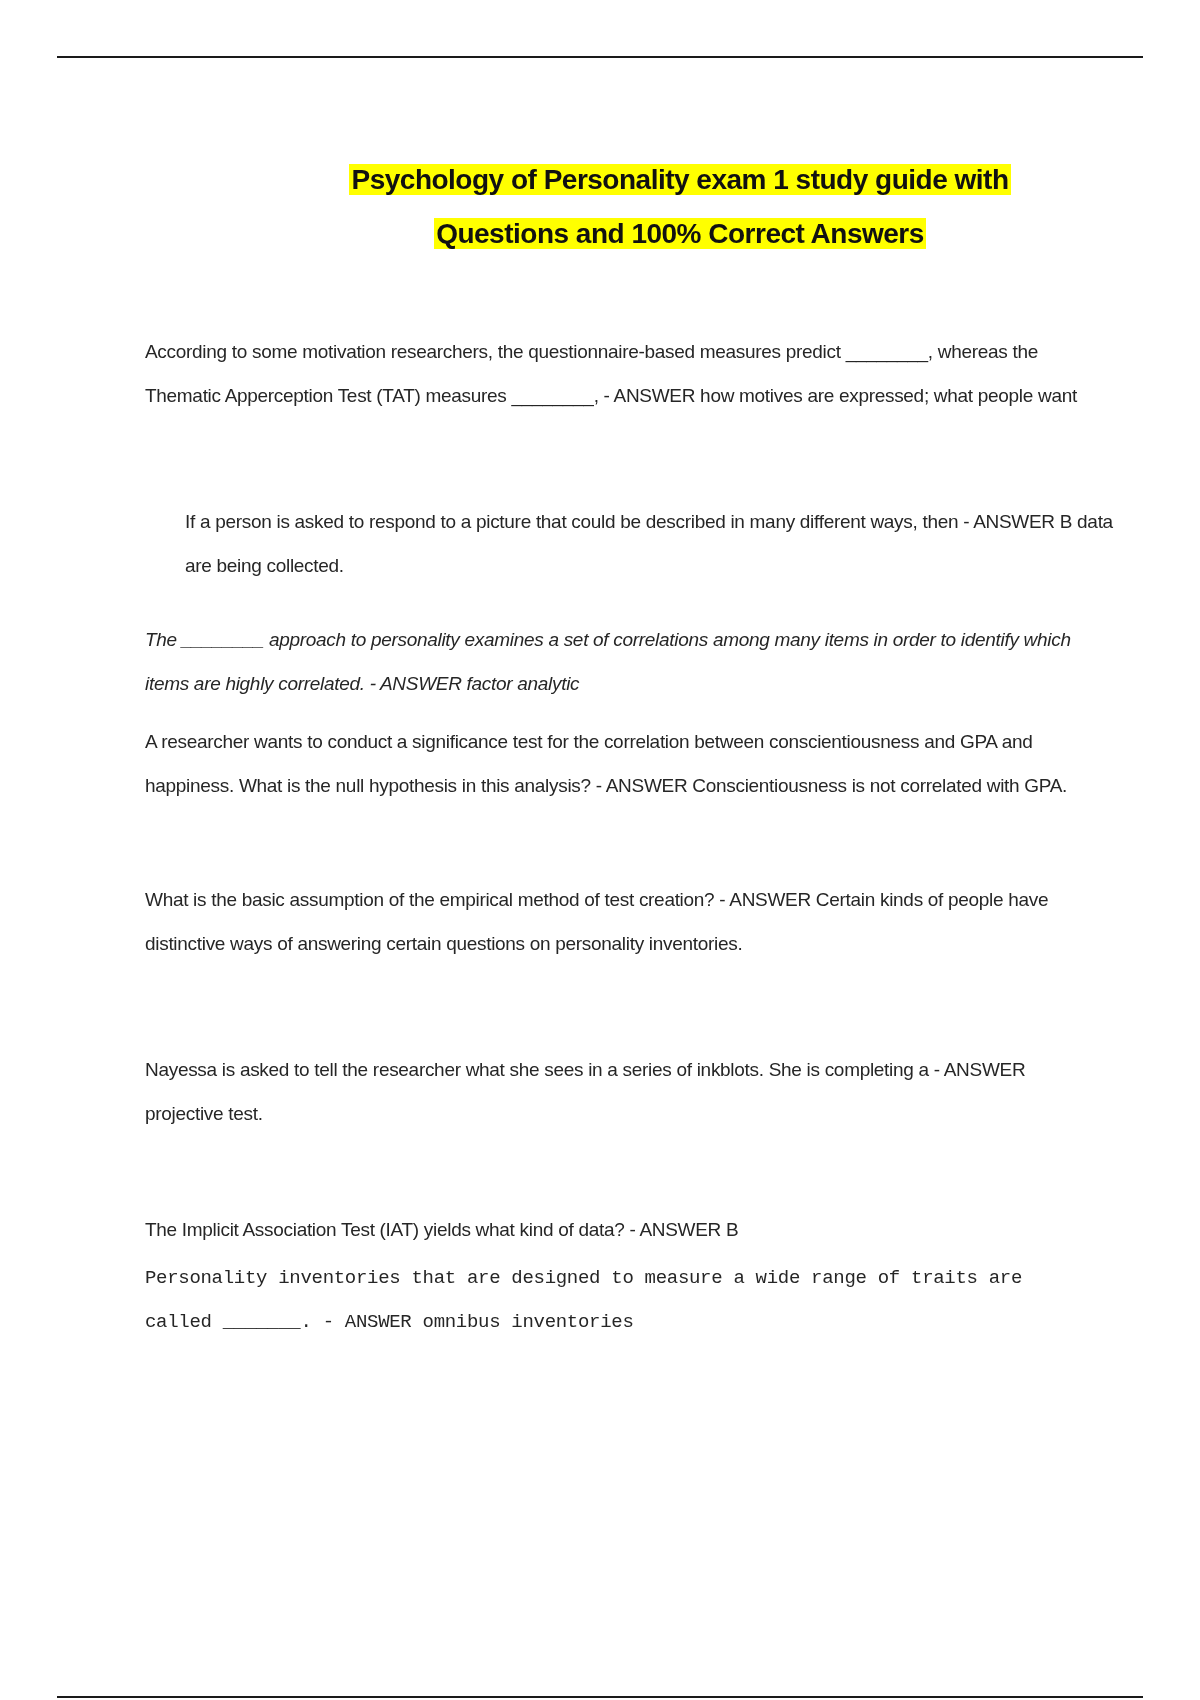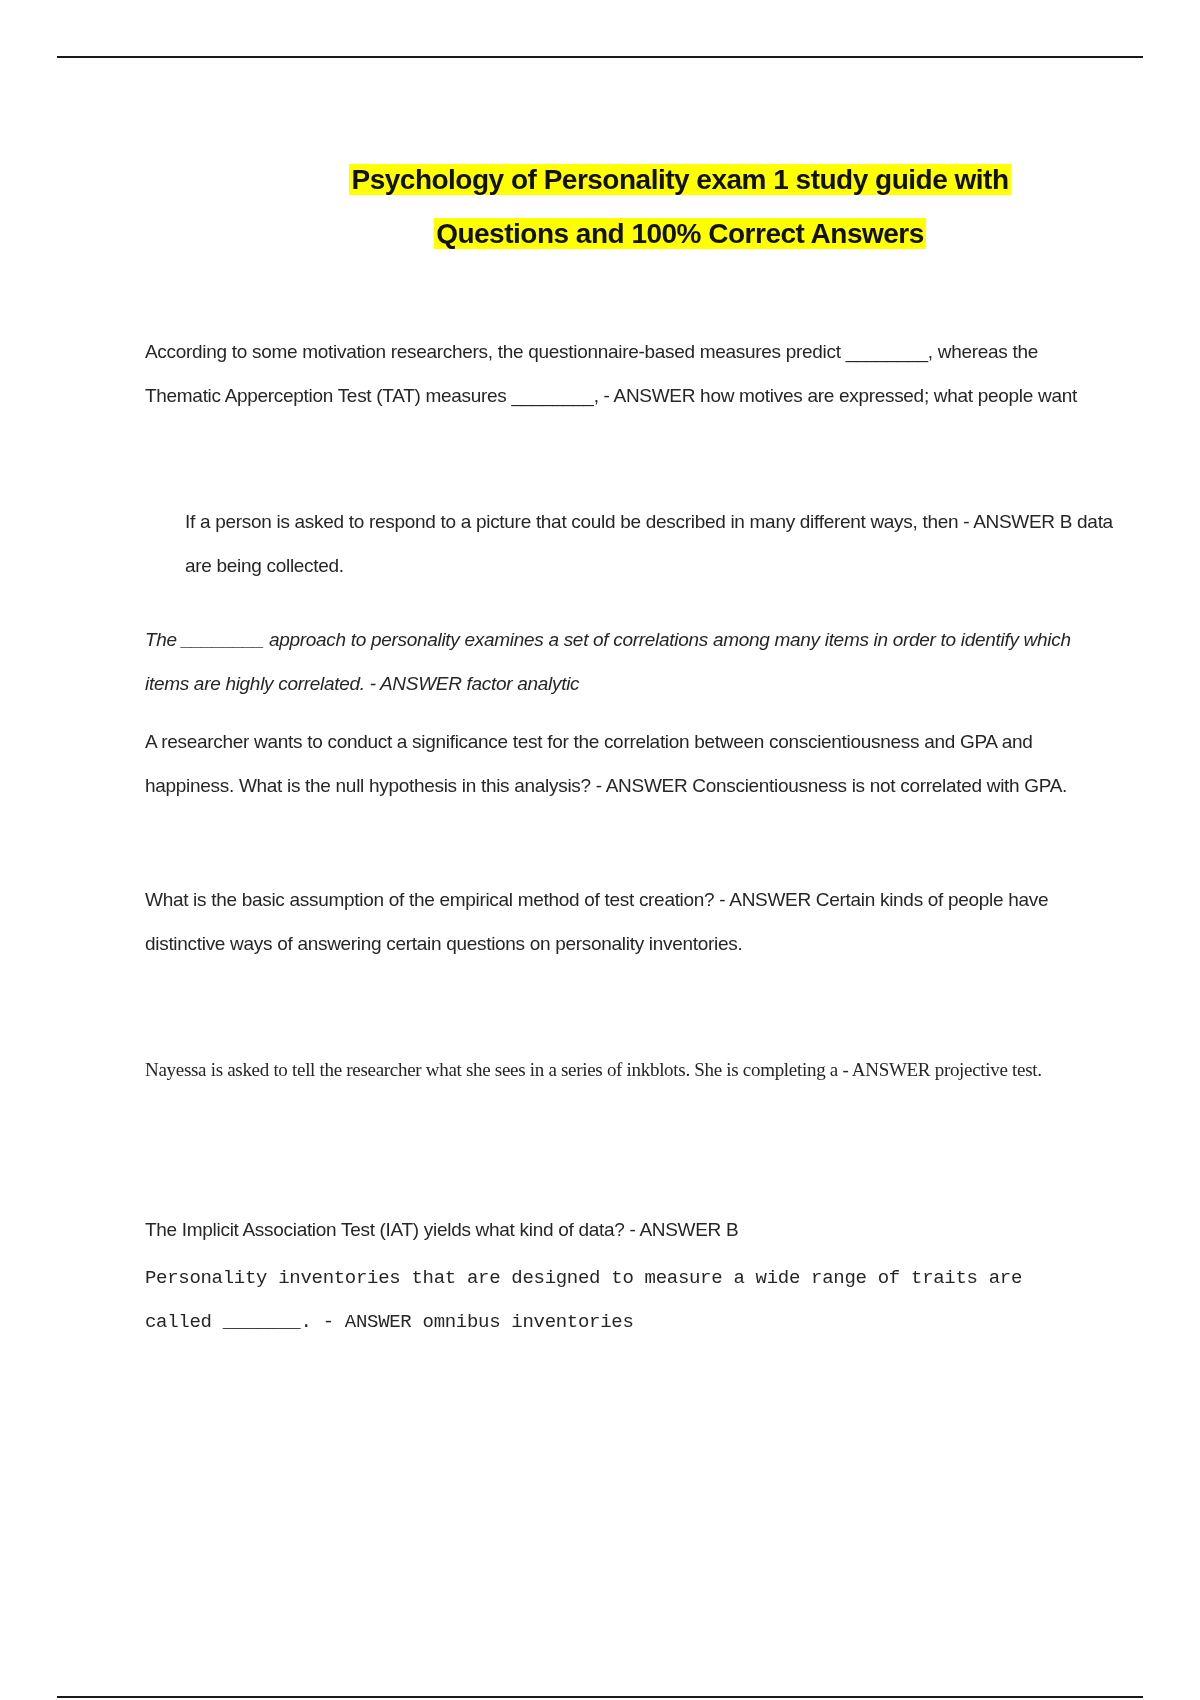--- a/index.html
+++ b/index.html
@@ -37,17 +37,17 @@
 
 <div class="title-wrap">
   <div class="title"><span class="hl">Psychology of Personality exam 1 study guide with Questions and 100% Correct Answers</span></div>
 </div>
 
 <div class="qa" style="top:330px;">According to some motivation researchers, the questionnaire-based measures predict ________, whereas the Thematic Apperception Test (TAT) measures ________, - ANSWER how motives are expressed; what people want</div>
 <div class="qa" style="top:500px; width:950px;margin-left:40px;">If a person is asked to respond to a picture that could be described in many different ways, then - ANSWER B data are being collected.</div>
 <div class="qa" style="top:618px;font-style:italic;">The ________ approach to personality examines a set of correlations among many items in order to identify which items are highly correlated. - ANSWER factor analytic</div>
 <div class="qa" style="top:700px; width:930px;margin-top:20px;">A researcher wants to conduct a significance test for the correlation between conscientiousness and GPA and happiness. What is the null hypothesis in this analysis? - ANSWER Conscientiousness is not correlated with GPA.</div>
 <div class="qa" style="top:878px;">What is the basic assumption of the empirical method of test creation? - ANSWER Certain kinds of people have distinctive ways of answering certain questions on personality inventories.</div>
-<div class="qa" style="top:1048px; width:910px;font-family:Liberation Serif, serif;">Nayessa is asked to tell the researcher what she sees in a series of inkblots. She is completing a - ANSWER projective test.</div>
+<div class="qa" style="top:1048px; width:910px;">Nayessa is asked to tell the researcher what she sees in a series of inkblots. She is completing a - ANSWER projective test.</div>
 <div class="qa" style="top:1164px;margin-top:44px;">The Implicit Association Test (IAT) yields what kind of data? - ANSWER B</div>
 <div class="qa" style="top:1256px; width:930px;font-family:Liberation Mono, monospace;">Personality inventories that are designed to measure a wide range of traits are called _______. - ANSWER omnibus inventories</div>
 
 <div class="rule bottom"></div>
 
 </body></html>

